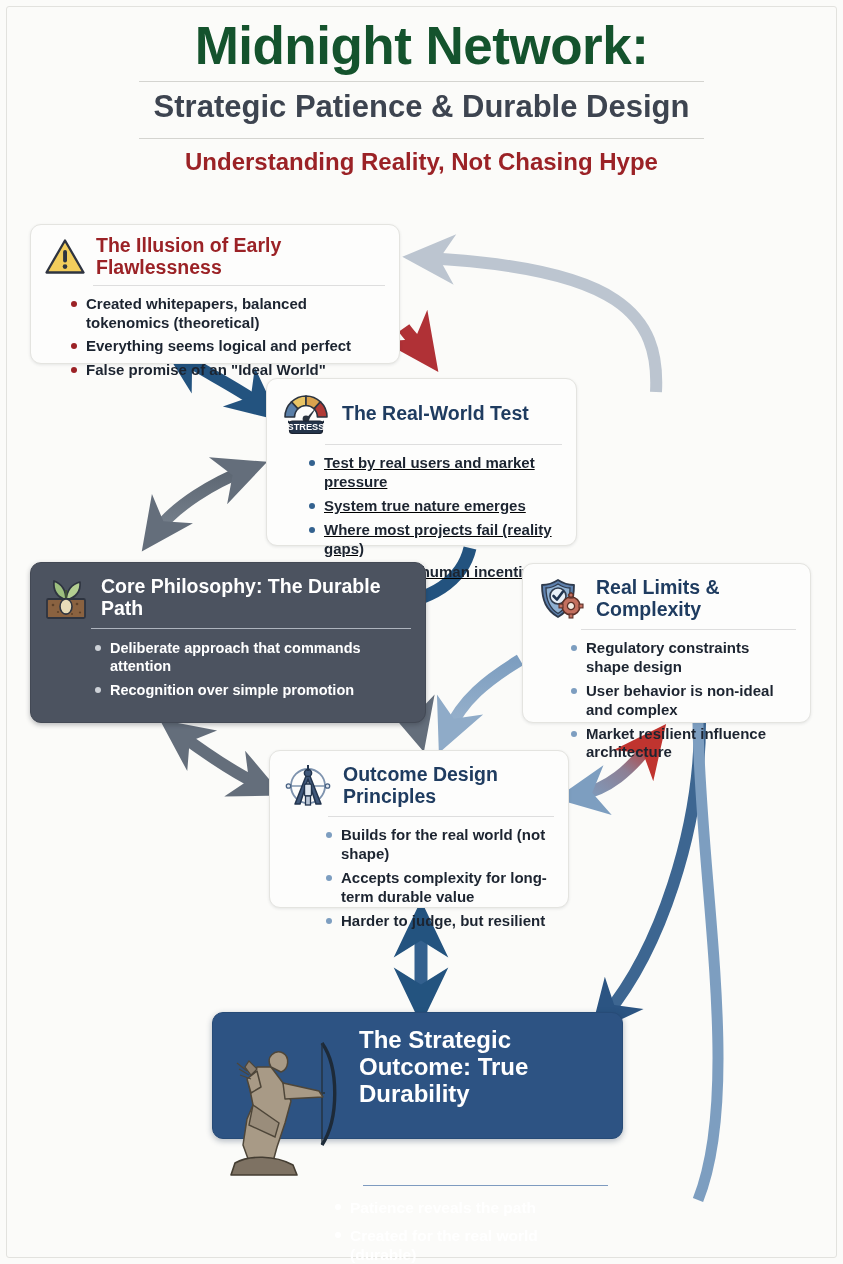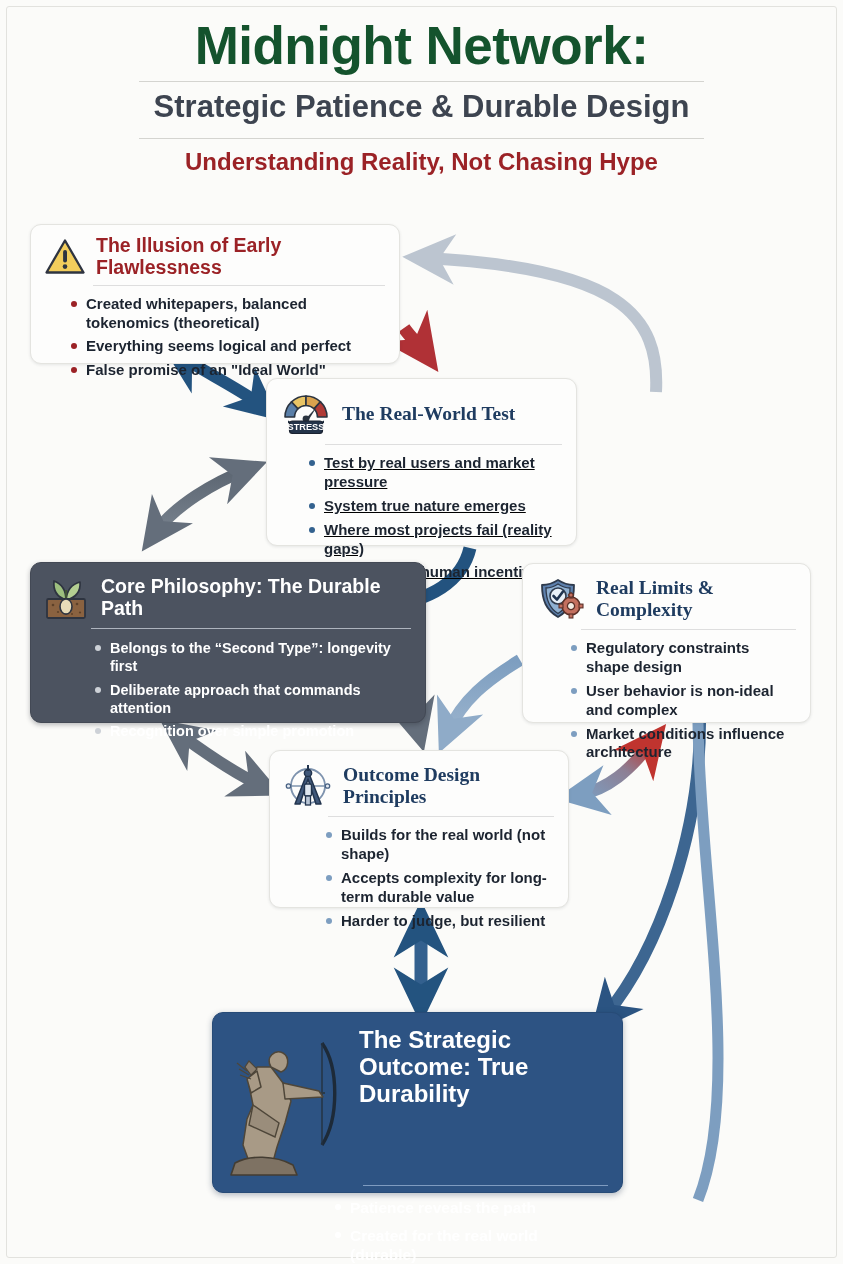--- a/index.html
+++ b/index.html
@@ -40,21 +40,21 @@
     box-shadow:0 1px 3px rgba(40,45,55,.10);
   }
   .card.dark{background:#4c5360;border-color:#434955;box-shadow:0 2px 5px rgba(30,34,42,.30);}
   .card.navy{background:#2d5383;border-color:#274b77;box-shadow:0 2px 6px rgba(25,45,75,.33);}
 
   .chead{display:flex;align-items:center;gap:10px;padding:11px 14px 0 13px;}
   .cicon{flex:0 0 auto;display:block;}
   .ctitle{
     font-size:19.5px;font-weight:700;color:#9b2226;line-height:1.12;
   }
-  .ctitle.blue{color:#1f3c60;font-family:Liberation Serif, serif;}
+  .ctitle.blue{color:#1f3c60;}
   .ctitle.white{color:#ffffff;}
   .ctitle.big{font-size:24px;}
   .hrule{height:1px;background:#dedede;margin:6px 14px 0 62px;}
   .hrule.navy{background:#7e9bc0;margin-left:150px;}
   .hrule.dk{background:#aeb4be;}
 
   ul.blist{list-style:none;margin:0;padding:9px 14px 12px 40px;}
   ul.blist li{
     position:relative;font-size:15px;font-weight:600;color:#1c2430;
     line-height:1.26;padding-left:15px;margin-bottom:5px;
@@ -70,21 +70,21 @@
   ul.blist.b-steel li::before{background:#7d9ec0;}
   ul.blist.on-dark li{color:#ffffff;font-size:14.5px;}
   ul.blist.on-navy li{color:#ffffff;font-size:15.5px;margin-bottom:8px;}
 
   
   #card-illusion{left:30px;top:196px;width:370px;height:140px;margin-top:28px;}
   #card-realworld{left:266px;top:378px;width:311px;height:168px;}
   #card-core{left:30px;top:562px;width:396px;height:161px;}
   #card-limits{left:522px;top:563px;width:289px;height:160px;}
   #card-grounded{left:269px;top:750px;width:300px;height:158px;}
-  #card-outcome{left:212px;top:1012px;width:411px;height:181px;}
+  #card-outcome{left:212px;top:1012px;width:411px;height:127px;}
 
   #card-illusion .chead{padding-top:10px;}
   #card-core .chead{padding-left:10px;}
   #card-core ul.blist{padding-left:64px;padding-top:10px;}
   #card-core .hrule{margin-left:60px;}
   #card-limits ul.blist{padding-left:48px;}
   #card-limits .hrule{margin-left:58px;}
   #card-grounded ul.blist{padding-left:56px;}
   #card-grounded .hrule{margin-left:58px;}
   #card-realworld ul.blist{padding-left:42px;text-decoration:underline;}
@@ -233,21 +233,20 @@
         <circle cx="12" cy="31" r="1.3" fill="#5d4129"></circle>
         <circle cx="17" cy="38" r="1.1" fill="#5d4129"></circle>
         <circle cx="36" cy="30" r="1.3" fill="#5d4129"></circle>
         <circle cx="39" cy="38.5" r="1.1" fill="#5d4129"></circle>
         <circle cx="31" cy="40" r="1" fill="#5d4129"></circle>
       </svg>
       <div class="ctitle white">Core Philosophy: The Durable Path</div>
     </div>
     <div class="hrule dk"></div>
     <ul class="blist b-gray on-dark">
-      <li>Belongs to the “Second Type”: longevity first</li>
       <li>Deliberate approach that commands attention</li>
       <li>Recognition over simple promotion</li>
     </ul>
   </div>
 
   <div class="card" id="card-limits">
     <div class="chead">
       <svg class="cicon" width="50" height="48" viewBox="0 0 50 48">
         <path d="M22,5 C16,9 10,10 6,10 C6,25 10,35 22,42 C34,35 38,25 38,10 C34,10 28,9 22,5 Z" fill="#5d80ad" stroke="#2e3a4c" stroke-width="1.8" stroke-linejoin="round"></path>
         <path d="M22,9 C17.5,12 13,13 10,13 C10,25 13,33 22,38.5 C31,33 34,25 34,13 C31,13 26.5,12 22,9 Z" fill="#8fb0d2" stroke="#2e3a4c" stroke-width="1.3"></path>
@@ -264,21 +263,21 @@
             <rect x="-9.6" y="-9.6" width="3.8" height="3.8" transform="rotate(45)"></rect>
           </g>
         </g>
       </svg>
       <div class="ctitle blue">Real Limits &amp; Complexity</div>
     </div>
     <div class="hrule"></div>
     <ul class="blist b-steel">
       <li>Regulatory constraints shape design</li>
       <li>User behavior is non-ideal and complex</li>
-      <li>Market conditions influence architecture</li>
+      <li>Market resilient influence architecture</li>
     </ul>
   </div>
 
   <div class="card" id="card-grounded">
     <div class="chead">
       <svg class="cicon" width="50" height="48" viewBox="0 0 50 48">
         <circle cx="25" cy="24" r="17" fill="none" stroke="#7e93ae" stroke-width="1.8"></circle>
         <line x1="5" y1="24" x2="45" y2="24" stroke="#7e93ae" stroke-width="1.5"></line>
         <circle cx="5.5" cy="24" r="2.2" fill="#e6ecf3" stroke="#4a6384" stroke-width="1.3"></circle>
         <circle cx="44.5" cy="24" r="2.2" fill="#e6ecf3" stroke="#4a6384" stroke-width="1.3"></circle>

